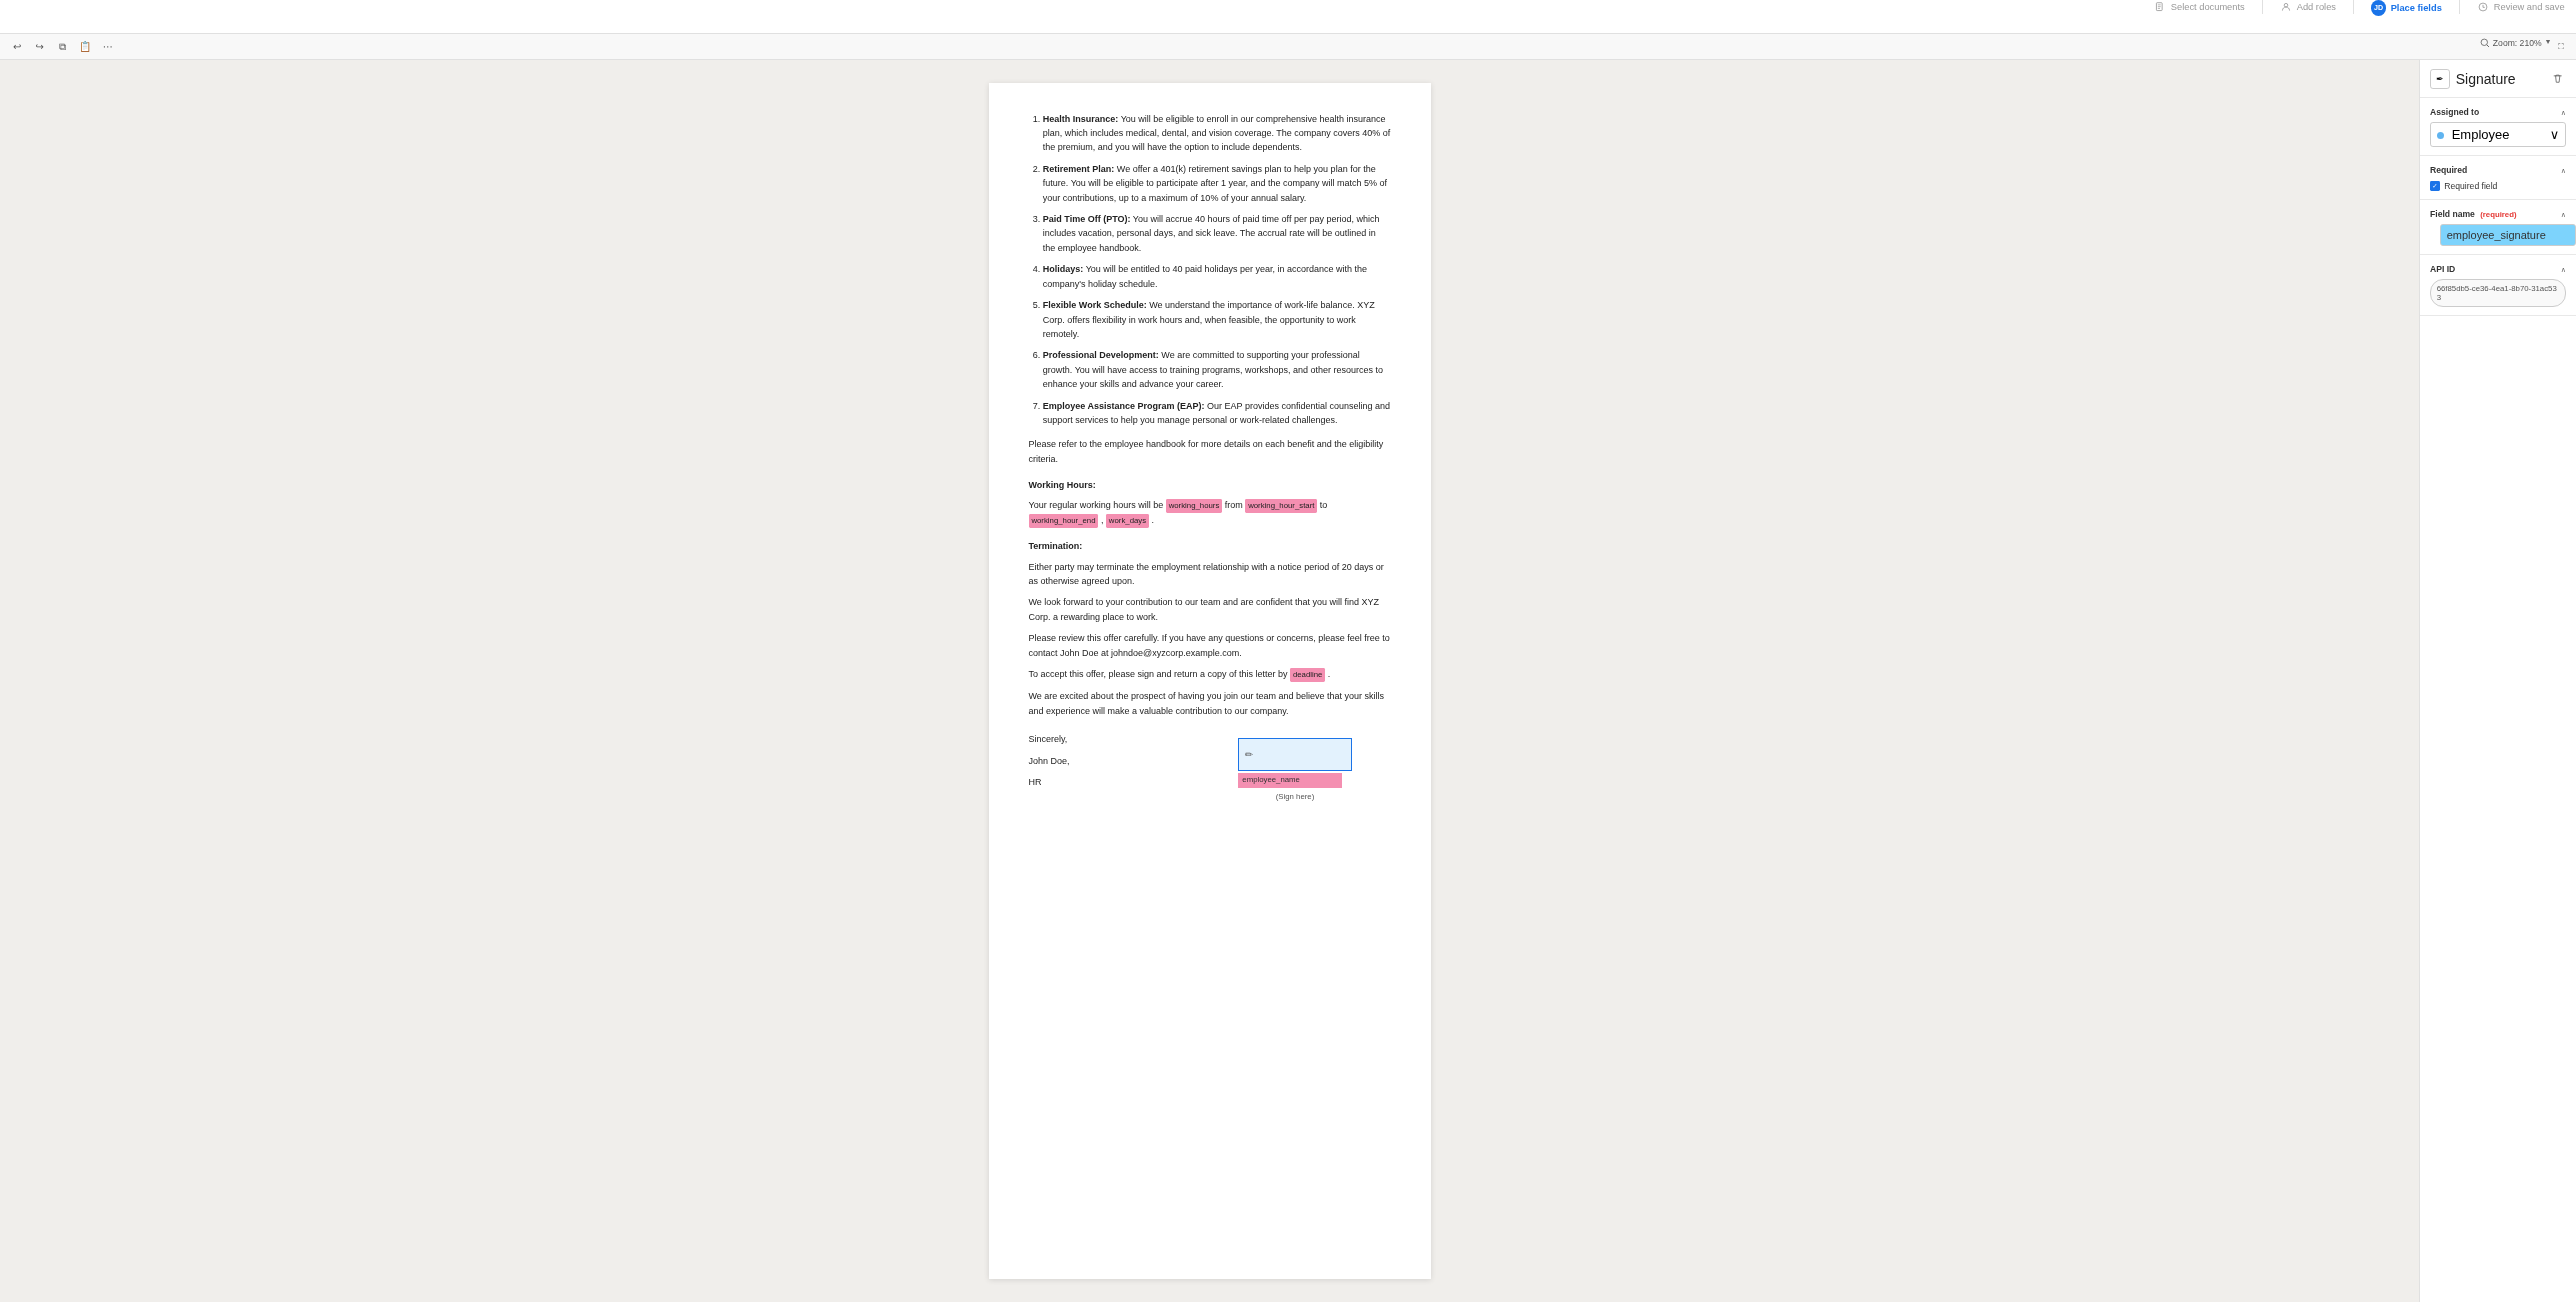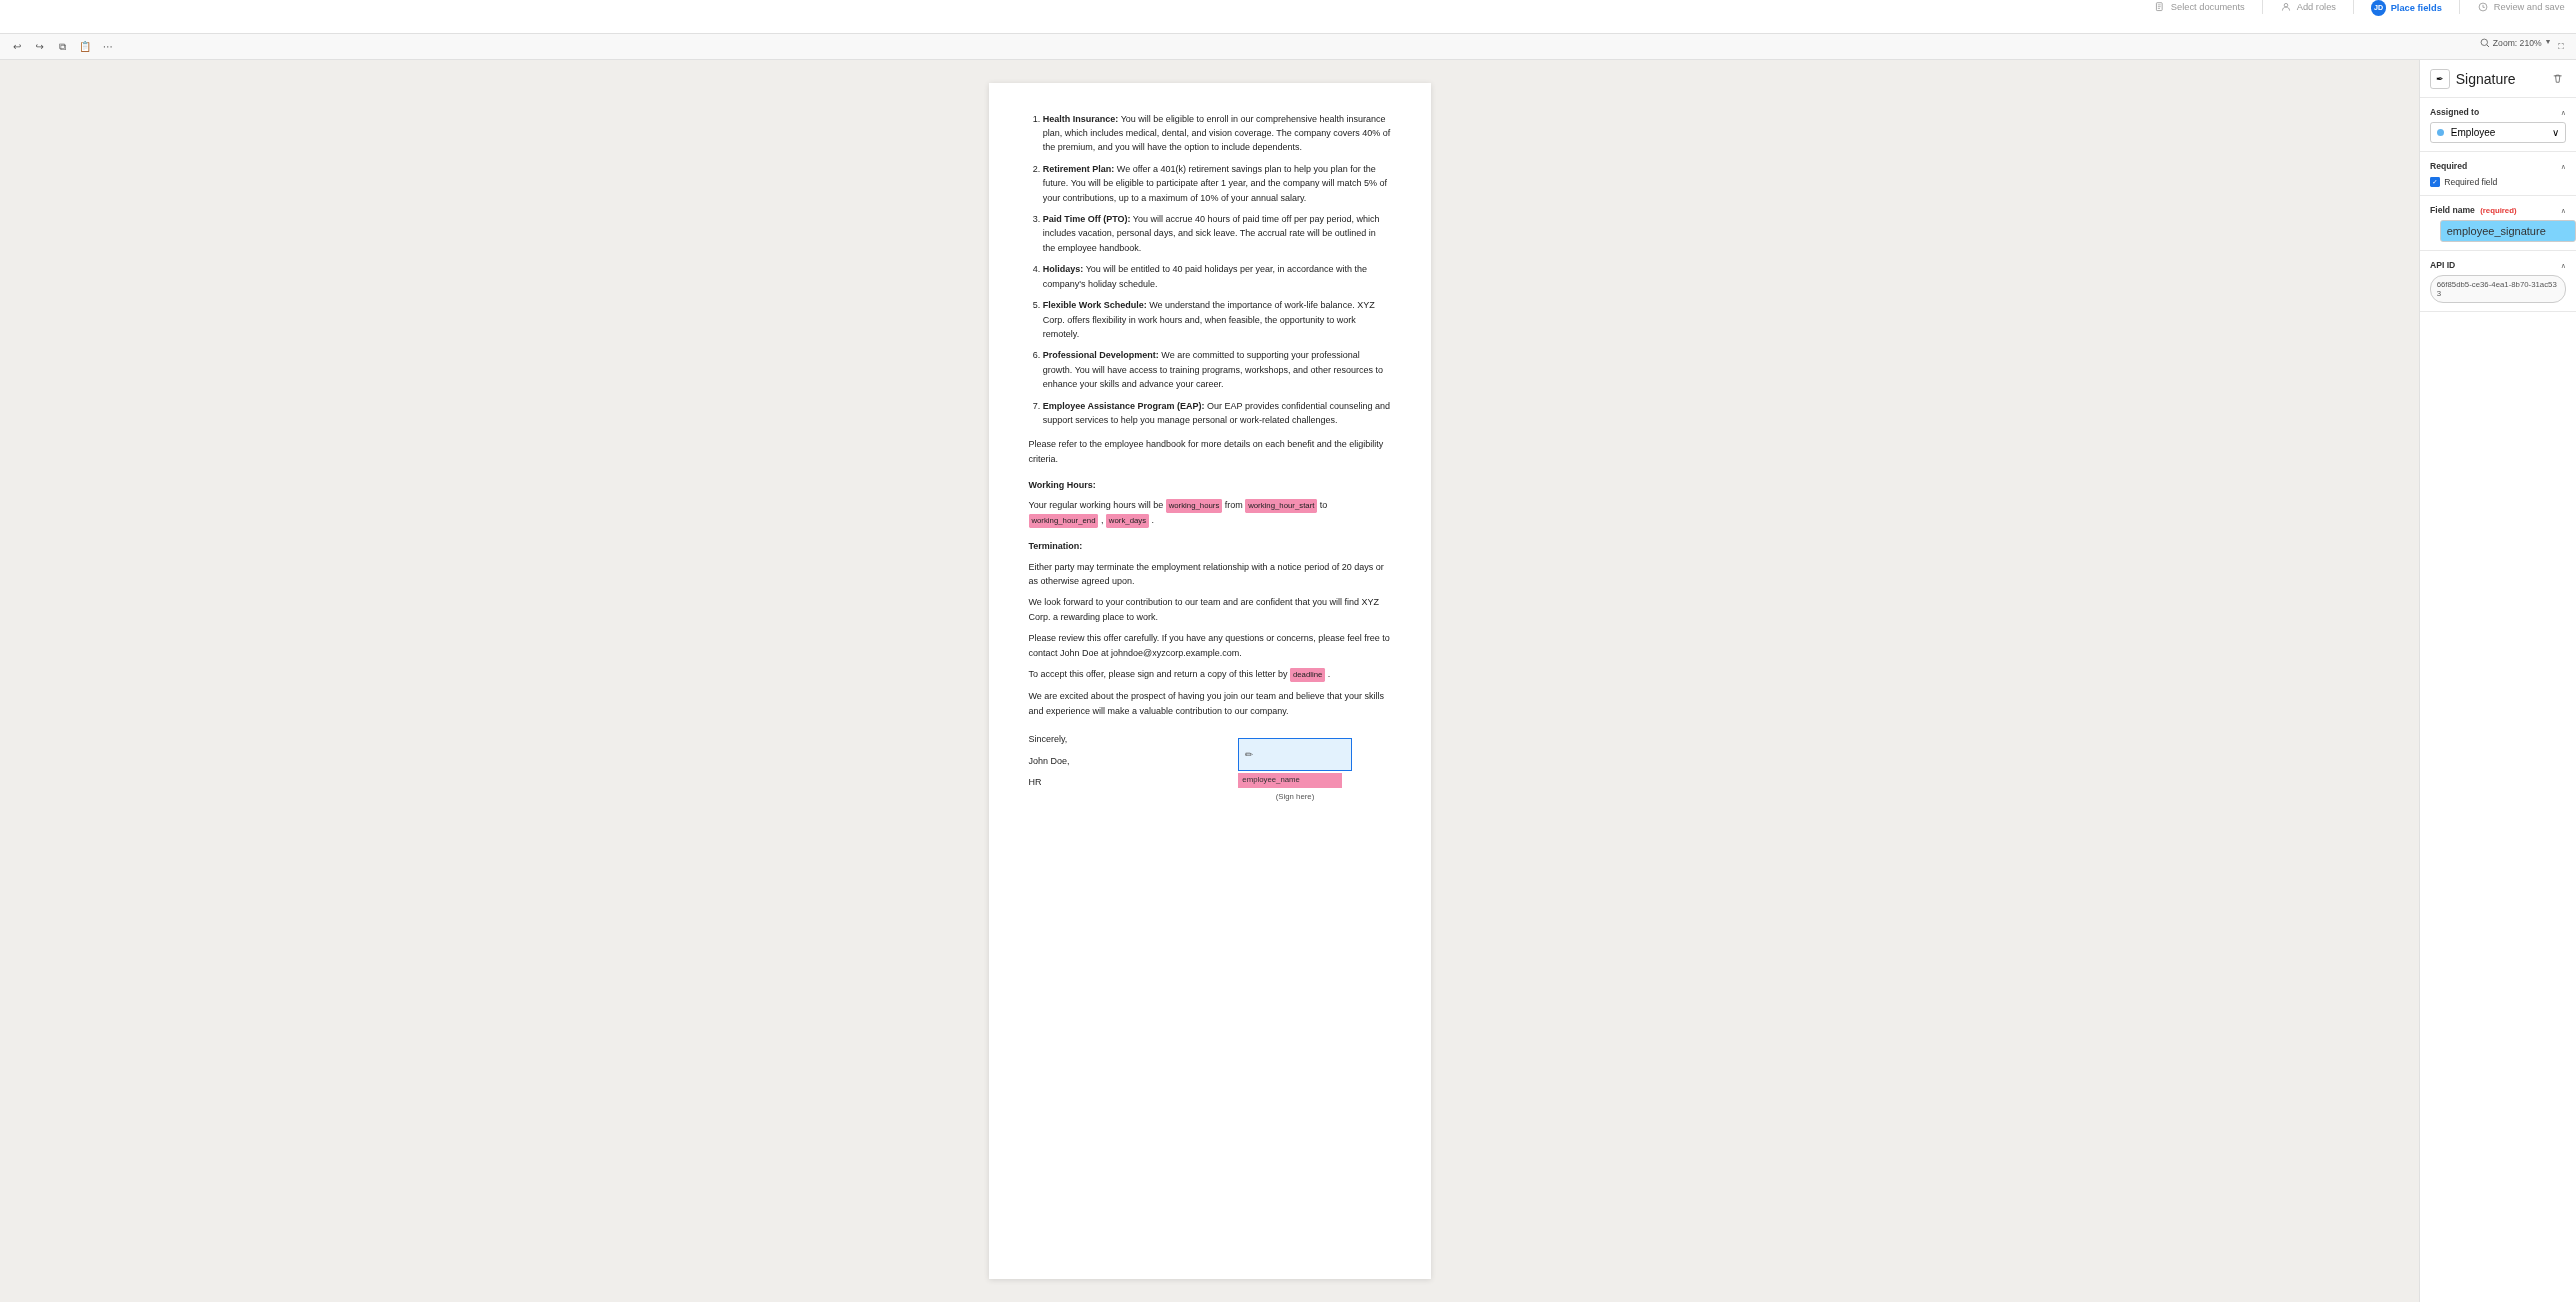--- a/index.html
+++ b/index.html
@@ -242,21 +242,21 @@
       cursor: pointer;
       font-size: 11.4px;
     }
 
     
     .assigned-select {
       width: 100%;
       padding: 3.6px 5.7px;
       border: 0.7px solid #ccc;
       border-radius: 2.9px;
-      font-size: 10px;
+      font-size: 13px;
       background: #fff;
       display: flex;
       align-items: center;
       justify-content: space-between;
       cursor: pointer;
     }
     .assigned-dot {
       width: 7.1px;
       height: 7.1px;
       background: #60b4f0;

